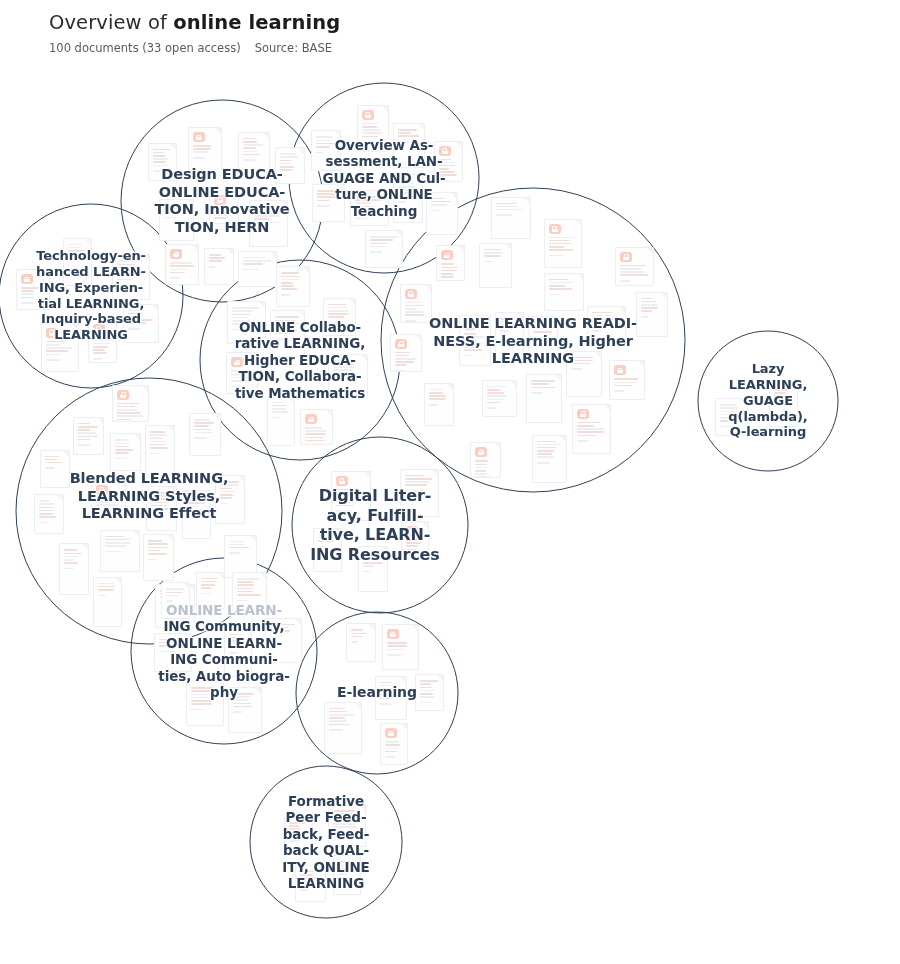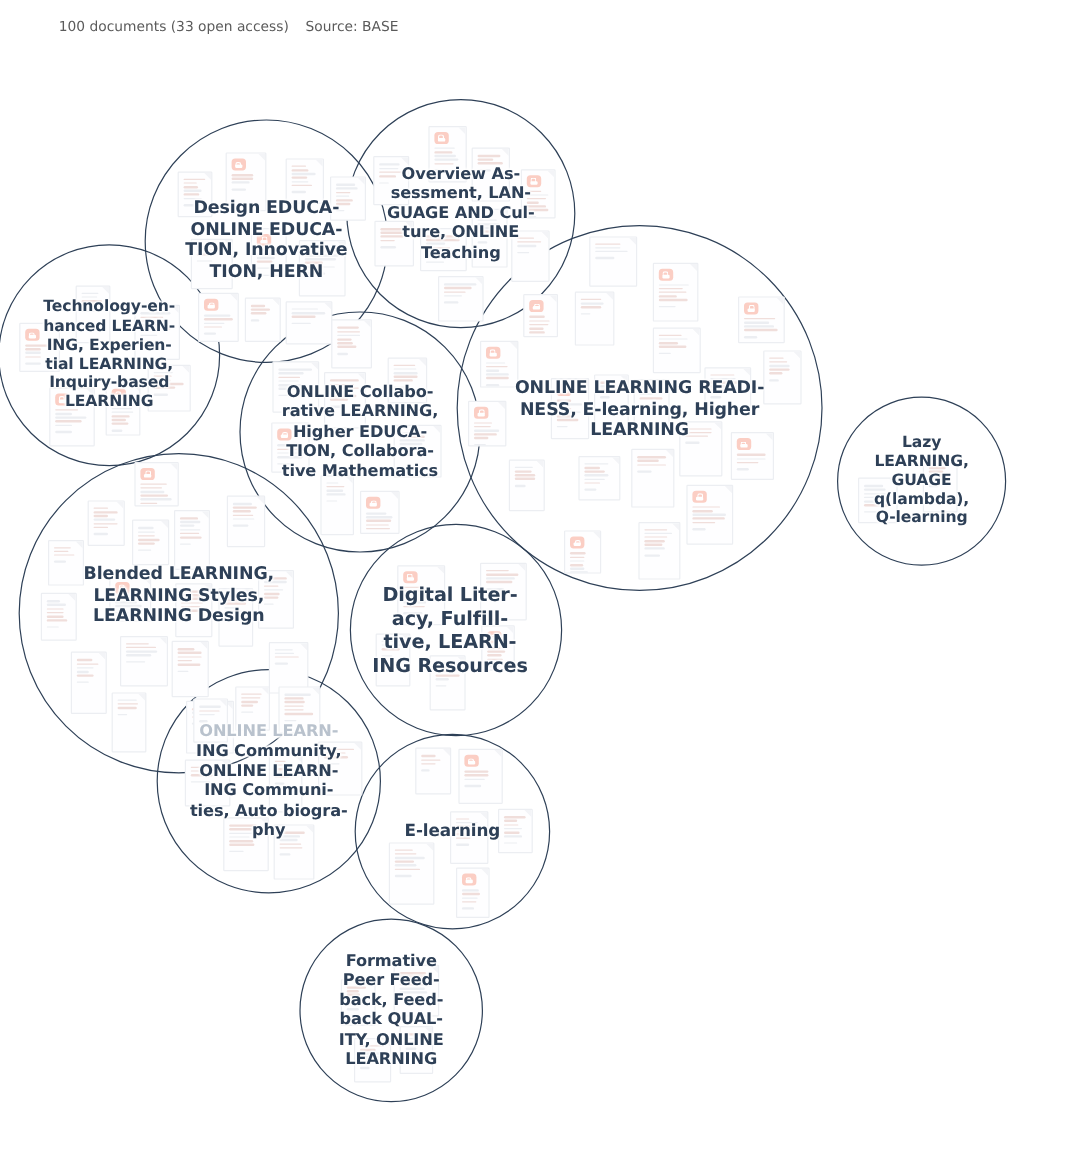--- a/index.html
+++ b/index.html
@@ -118,20 +118,21 @@
        0 1px 2px #ffffff, 0 -1px 2px #ffffff;
   }
   .bubble-label .faded { color: #b9c2cd; }
 </style>
 </head>
 <body>
 
 <div id="root">
 
   <div id="header">
+    <div id="title"><span>Overview of </span><span class="strong">online learning</span></div>
     <div id="subtitle"><span>100 documents (33 open access)</span><span class="gap"></span><span>Source: BASE</span></div>
   </div>
 
   <div id="stage">
     <svg id="circles-svg" viewBox="0 0 900 964" xmlns="http://www.w3.org/2000/svg">
         <circle cx="222" cy="201" r="101" fill="none" stroke="#2e4057" stroke-width="1"></circle>
         <circle cx="384" cy="178" r="95" fill="none" stroke="#2e4057" stroke-width="1"></circle>
         <circle cx="91" cy="296" r="92" fill="none" stroke="#2e4057" stroke-width="1"></circle>
         <circle cx="300" cy="360" r="100" fill="none" stroke="#2e4057" stroke-width="1"></circle>
         <circle cx="533" cy="340" r="152" fill="none" stroke="#2e4057" stroke-width="1"></circle>
@@ -1296,21 +1297,21 @@
         <div class="bubble-label" style="left: 768px; top: 401px; font-size: 13px; width: 147px;">
           <div>Lazy</div>
           <div>LEARNING,</div>
           <div>GUAGE</div>
           <div>q(lambda),</div>
           <div>Q-learning</div>
         </div>
         <div class="bubble-label" style="left: 149px; top: 497px; font-size: 14.5px; width: 279.3px;">
           <div>Blended LEARNING,</div>
           <div>LEARNING Styles,</div>
-          <div>LEARNING Design</div>
+          <div>LEARNING Effect</div>
         </div>
         <div class="bubble-label" style="left: 375px; top: 525px; font-size: 16px; width: 184.8px;">
           <div>Digital Liter-</div>
           <div>acy, Fulfill-</div>
           <div>tive, LEARN-</div>
           <div>ING Resources</div>
         </div>
         <div class="bubble-label" style="left: 224px; top: 651px; font-size: 13.5px; width: 195.3px;">
           <div class="faded">ONLINE LEARN-</div>
           <div>ING Community,</div>

